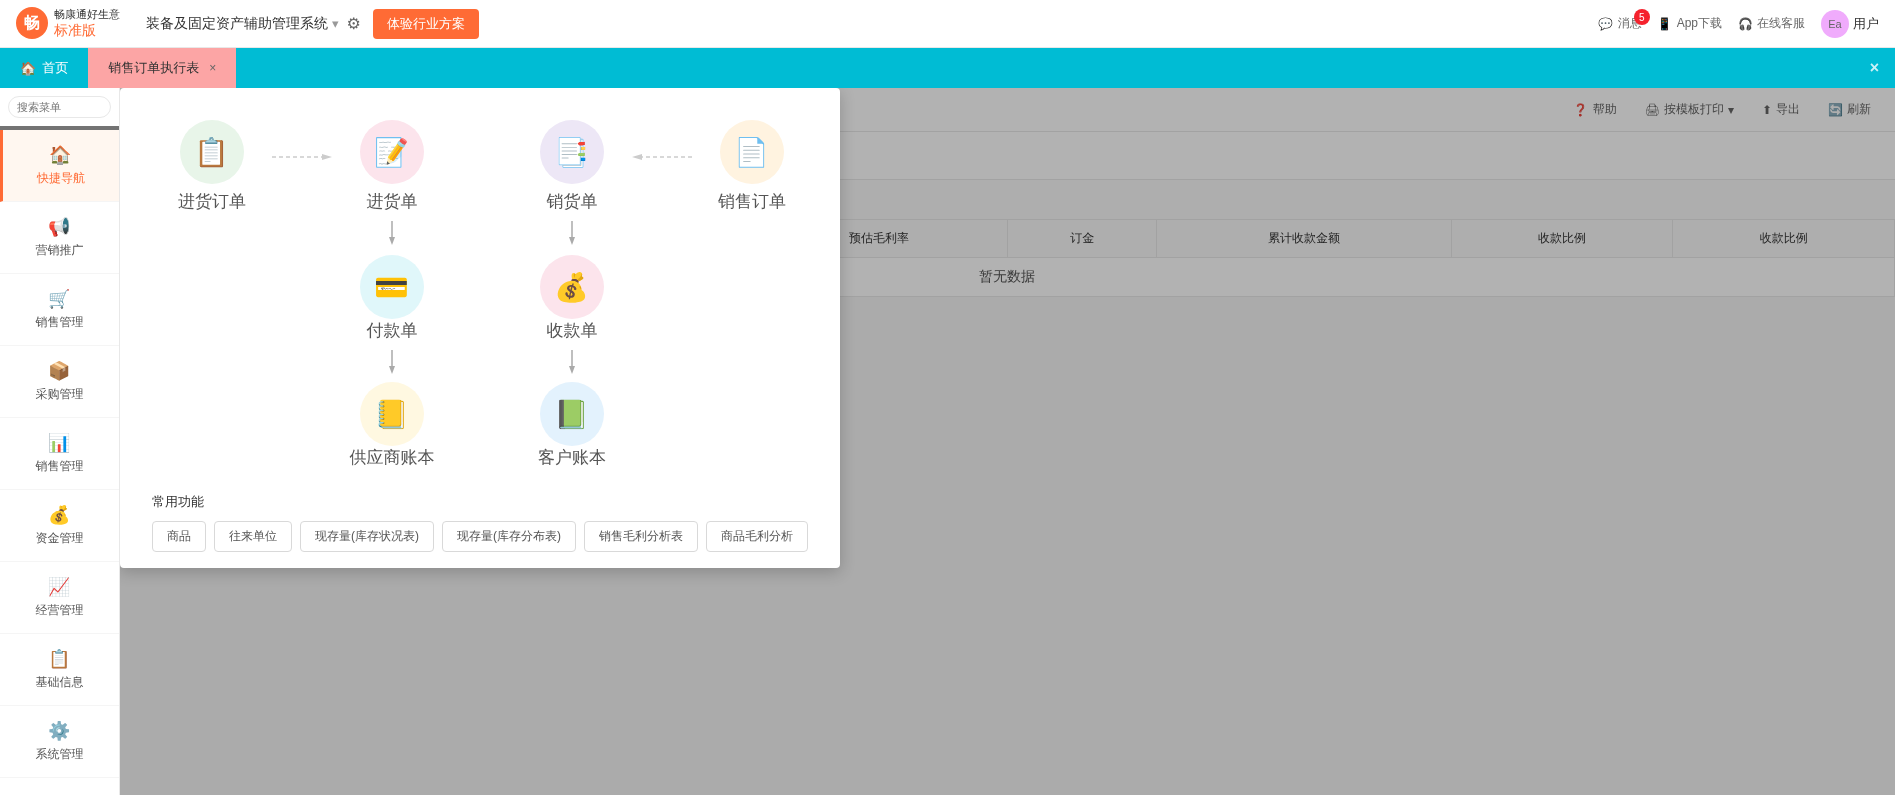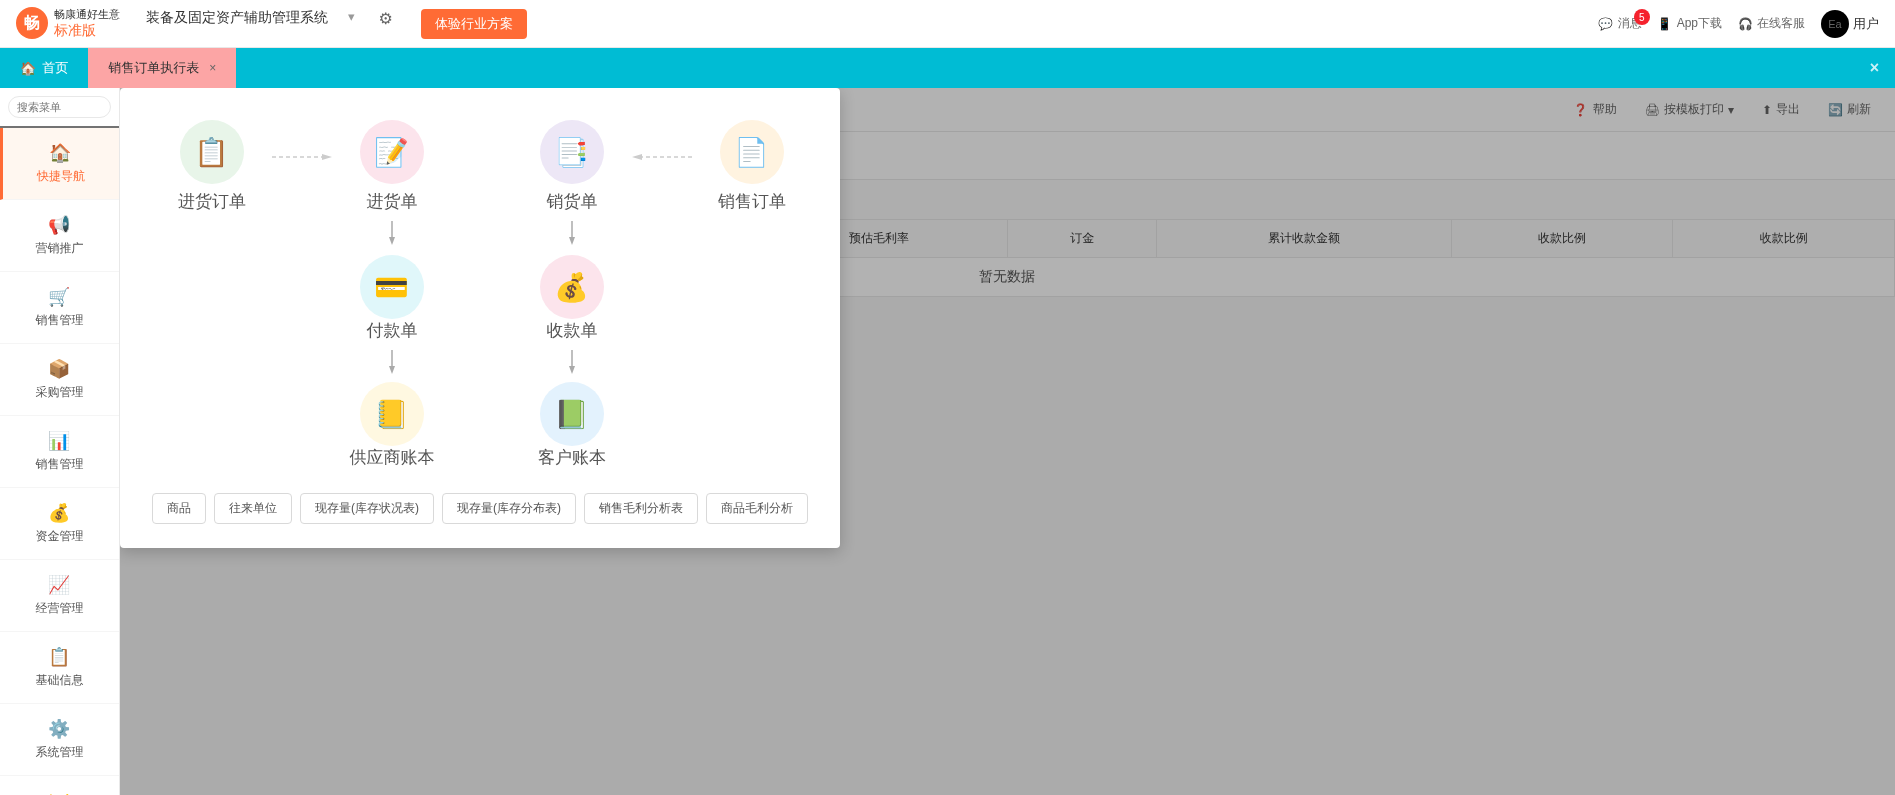--- a/index.html
+++ b/index.html
@@ -26,21 +26,21 @@
       width: 32px; height: 32px;
       background: #ff6b35;
       border-radius: 50%;
       display: flex; align-items: center; justify-content: center;
       color: white; font-size: 16px; font-weight: bold;
     }
     .logo-text { font-size: 11px; color: #333; line-height: 1.3; }
     .logo-sub { font-size: 14px; color: #ff6b35; }
 
     .system-title-area {
-      display: flex; align-items: flex-start; gap: 20px; flex: 1; padding-left: 10px;
+      display: flex; align-items: center; gap: 4px; flex: 1; padding-left: 10px;
     }
     .system-title { font-size: 14px; color: #333; font-weight: 500; }
     .dropdown-arrow { color: #999; cursor: pointer; }
     .settings-icon { color: #666; cursor: pointer; font-size: 16px; margin-left: 4px; }
     .experience-btn {
       background: #ff6b35; color: white; border: none; border-radius: 4px;
       padding: 6px 14px; cursor: pointer; font-size: 13px; margin-left: 8px;
     }
 
     .header-right {
@@ -99,21 +99,21 @@
     }
     .sidebar-item {
       padding: 14px 8px;
       display: flex; flex-direction: column; align-items: center; gap: 4px;
       cursor: pointer; color: #555; font-size: 12px;
       border-bottom: 1px solid #f5f5f5;
     }
     .sidebar-item.active { background: #fff7f0; color: #ff6b35; border-left: 3px solid #ff6b35; }
     .sidebar-icon { font-size: 18px; }
     .search-bar-sidebar {
-      padding: 8px; border-bottom: 2px solid #737373;
+      padding: 8px; border-bottom: 4px solid #737373;
     }
     .search-bar-sidebar input {
       width: 100%; border: 1px solid #e8e8e8; border-radius: 14px;
       padding: 4px 8px; font-size: 11px; outline: none;
       color: #999;
     }
 
     
     .content-area {
       flex: 1;
@@ -247,21 +247,21 @@
       display: flex; flex-wrap: wrap; gap: 8px;
     }
     .cf-btn {
       border: 1px solid #d9d9d9; border-radius: 4px;
       padding: 6px 14px; font-size: 12px; color: #555;
       cursor: pointer; background: white;
     }
 
     
     .avatar-text {
-      width: 28px; height: 28px; background: #000000; border-radius: 50%;
+      width: 28px; height: 28px; background: #f0abfc; border-radius: 50%;
       display: flex; align-items: center; justify-content: center;
       font-size: 11px; color: #666;
     }
 
     .filter-row-two {
       height: 40px;
       background: #fafafa;
       display: flex; align-items: center;
       padding: 0 16px; gap: 8px;
       border-bottom: 1px solid #e8e8e8;
@@ -547,20 +547,21 @@
               <div class="flow-node">
                 <div style="width:64px;height:64px;border-radius:50%;background:#e3f2fd;display:flex;align-items:center;justify-content:center;font-size:28px;">
                   <span>📗</span>
                 </div>
                 <span class="flow-label">客户账本</span>
               </div>
             </div>
           </div>
 
           <div class="common-functions">
+            <div class="cf-title">常用功能</div>
             <div class="cf-buttons">
               <button class="cf-btn">商品</button>
               <button class="cf-btn">往来单位</button>
               <button class="cf-btn">现存量(库存状况表)</button>
               <button class="cf-btn">现存量(库存分布表)</button>
               <button class="cf-btn">销售毛利分析表</button>
               <button class="cf-btn">商品毛利分析</button>
             </div>
           </div>
         </div>

